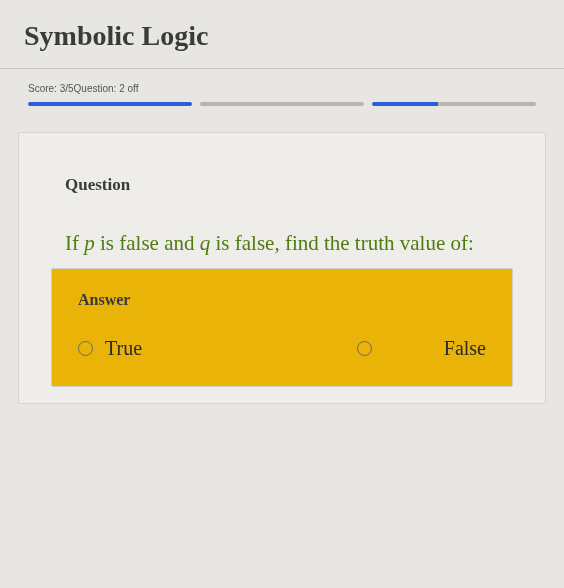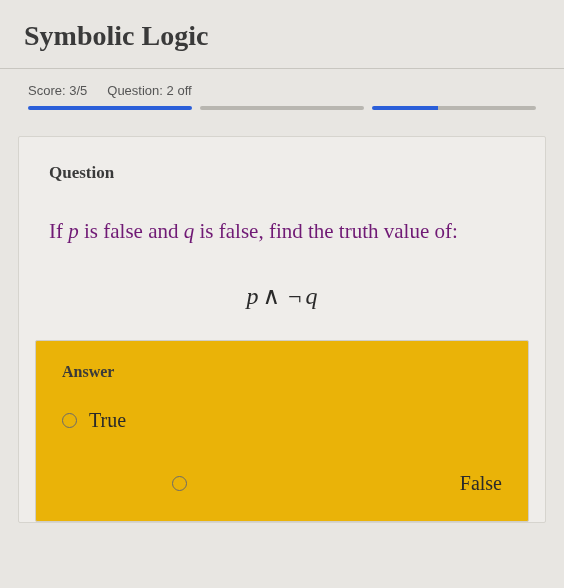--- a/index.html
+++ b/index.html
@@ -21,24 +21,23 @@
       padding: 20px 24px 16px 24px;
       color: #3a3a3a;
     }
     .header-divider {
       height: 1px;
       background: #c8c6c0;
       margin: 0;
     }
     .meta-row {
       display: flex;
-      gap: 20px;
       padding: 14px 40px 6px 28px;
       font-family: Arial, Helvetica, sans-serif;
-      font-size: 13px;
+      font-size: 10px;
       color: #555;
     }
     .meta-item .label {
       color: #555;
     }
     .meta-item .value {
       color: #555;
     }
     .progress-wrap {
       padding: 0 28px 0 28px;
@@ -56,33 +55,33 @@
       background: #2b5fd9;
     }
     .progress-seg.partial {
       background: linear-gradient(to right, #2b5fd9 40%, #b8b6b0 40%);
     }
     .card {
       margin: 26px 18px 0 18px;
       background: #efedea;
       border: 1px solid #d6d4ce;
       border-radius: 2px;
-      padding: 0;
+      padding: 16px;
     }
     .section-label {
       font-family: Georgia, serif;
       font-weight: 700;
       font-size: 17px;
       color: #3a3a3a;
       padding: 26px 30px 10px 30px;
     }
     .question-text {
       font-family: Georgia, serif;
       font-size: 21px;
-      color: #701a75;
+      color: #4d7c0f;
       padding: 24px 30px 10px 30px;
       line-height: 1.4;
     }
     .question-text .varletter {
       font-style: italic;
     }
     .formula {
       font-family: 'Times New Roman', serif;
       font-size: 24px;
       font-style: italic;
@@ -105,21 +104,20 @@
       font-family: Georgia, serif;
       font-weight: 700;
       font-size: 16px;
       color: #3a3a3a;
       padding: 22px 26px 18px 26px;
     }
     .options-row {
       display: flex;
       padding: 10px 26px 26px 26px;
       gap: 40px;
-      flex-direction: column;
     }
     .option {
       display: flex;
       align-items: center;
       gap: 12px;
       cursor: pointer;
       flex: 1;
     }
     .option:nth-child(2) {
       justify-content: space-between;
@@ -161,23 +159,20 @@
   <div class="progress-seg partial"></div>
 </div>
 
 <div class="card">
   <div class="section-label">Question</div>
 
   <div class="question-text">
     <span>If </span><span class="varletter">p</span><span> is false and </span><span class="varletter">q</span><span> is false, find the truth value of:</span>
   </div>
 
-  <div class="formula">
-    <span>p</span><span class="op">∧</span><span class="op">¬</span><span>q</span>
-  </div>
 
   <div class="answer-card">
     <div class="answer-label">Answer</div>
     <div class="options-row">
       <div class="option">
         <span class="radio-circle"></span>
         <span class="option-label">True</span>
       </div>
       <div class="option">
         <span class="radio-circle"></span>

